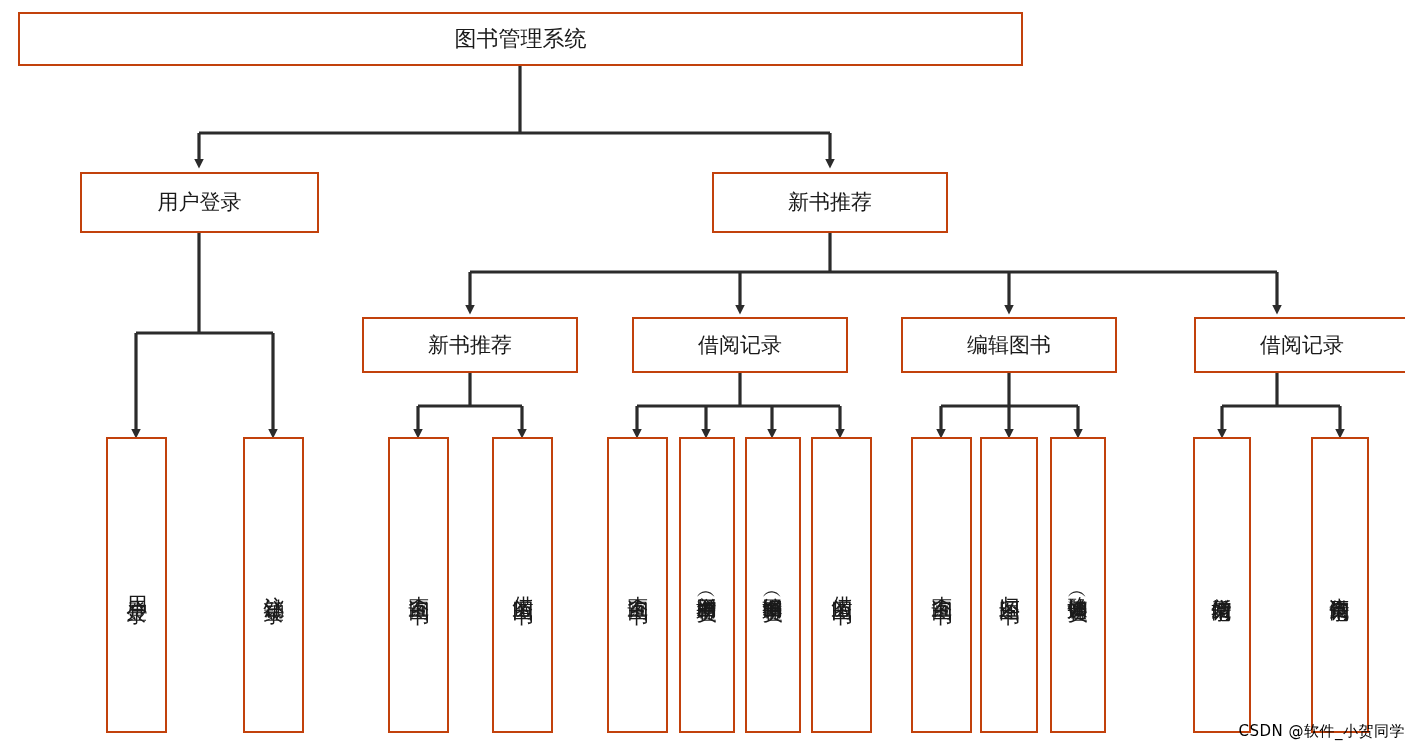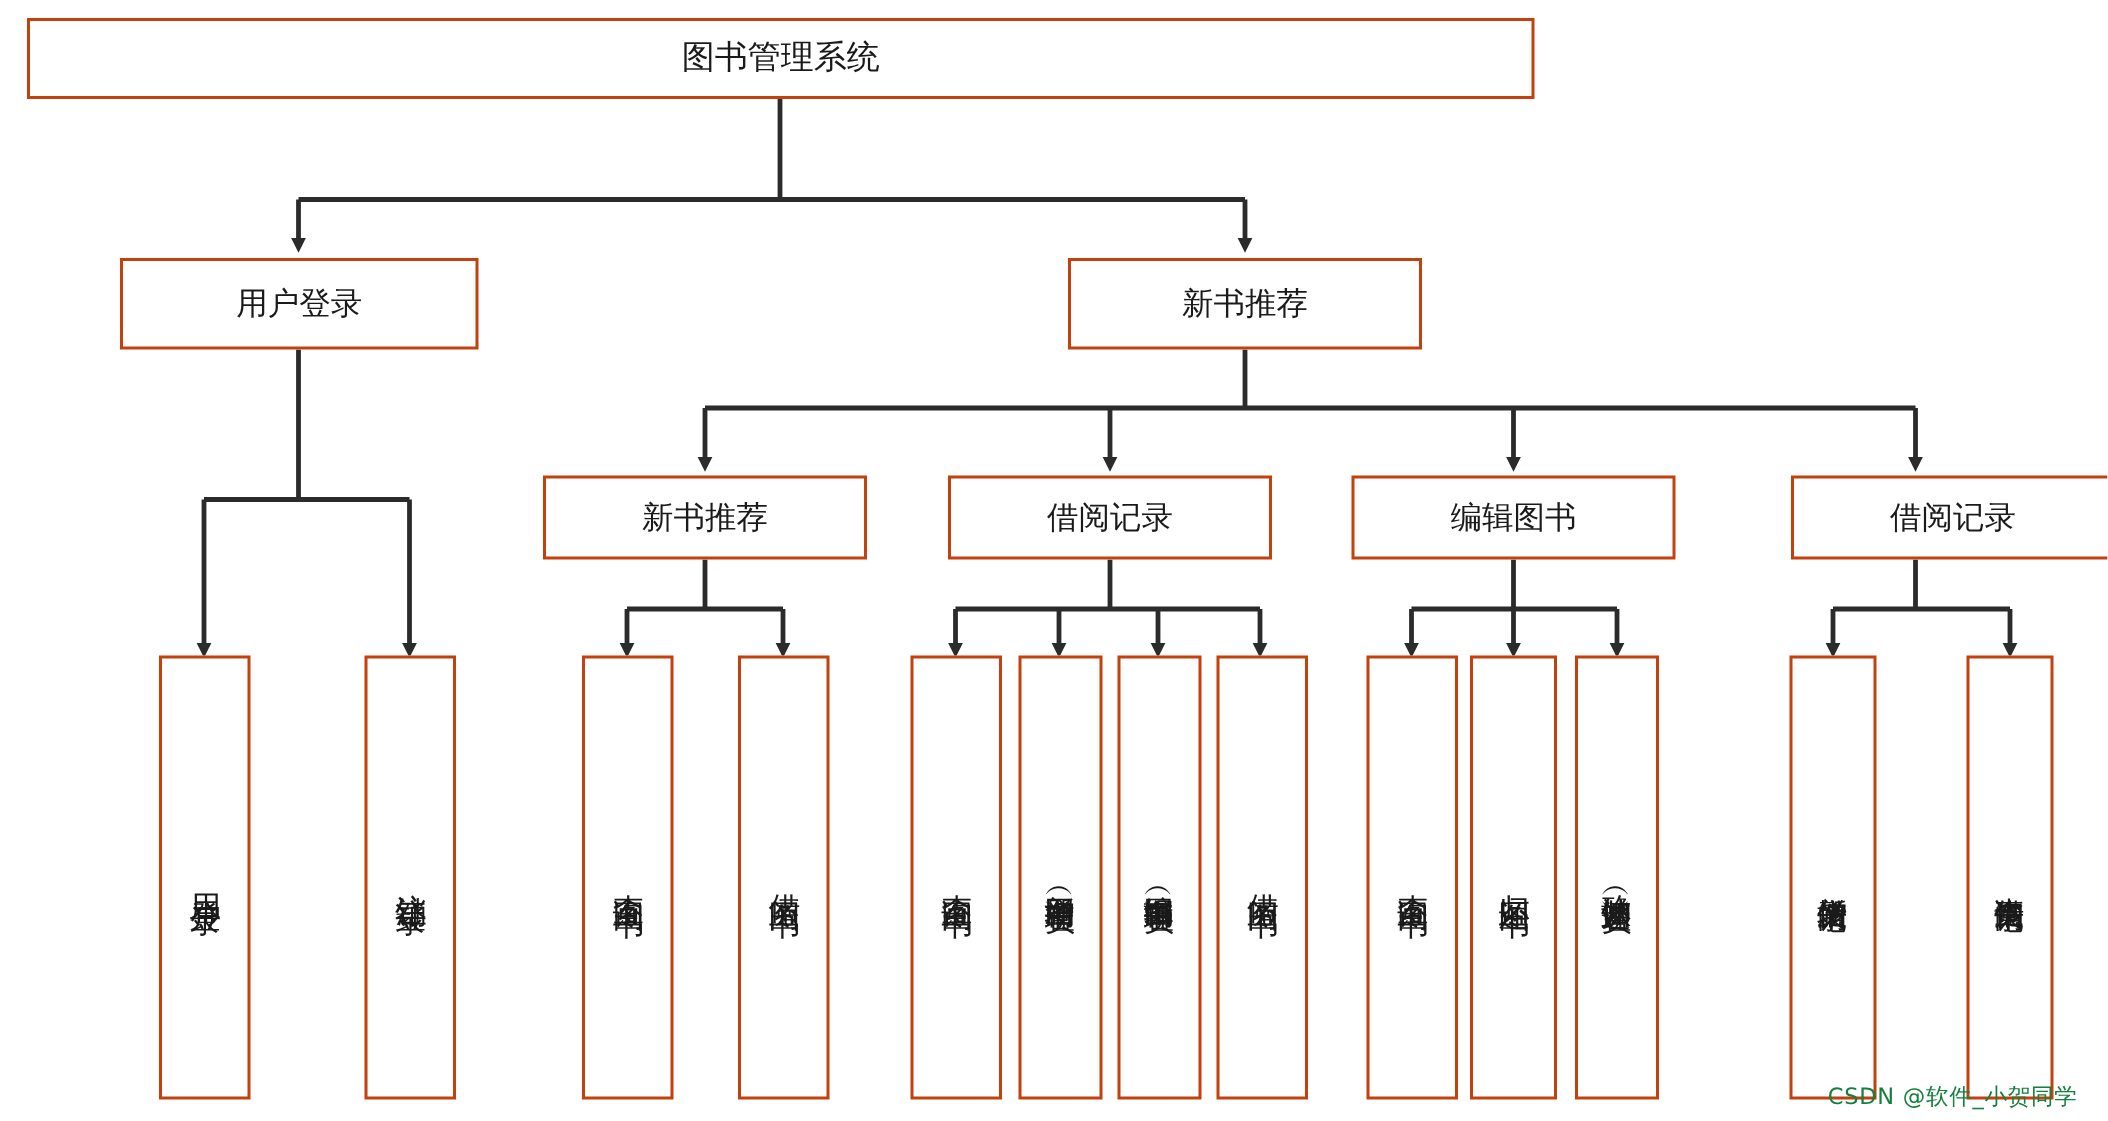--- a/index.html
+++ b/index.html
@@ -58,24 +58,24 @@
     letter-spacing: 3px;
     line-height: 1;
     white-space: nowrap;
   }
   .node.vert.tight .lbl {
     letter-spacing: 1px;
     font-size: 20px;
   }
   #watermark {
     position: absolute;
-    right: 20px;
+    right: 0;
     bottom: 6px;
     font-size: 15px;
-    color: #15803d;
+    color: #000000;
     letter-spacing: 0.5px;
     z-index: 5;
     white-space: nowrap;
   }
 </style>
 </head>
 <body>
 
 <div id="canvas">
 

